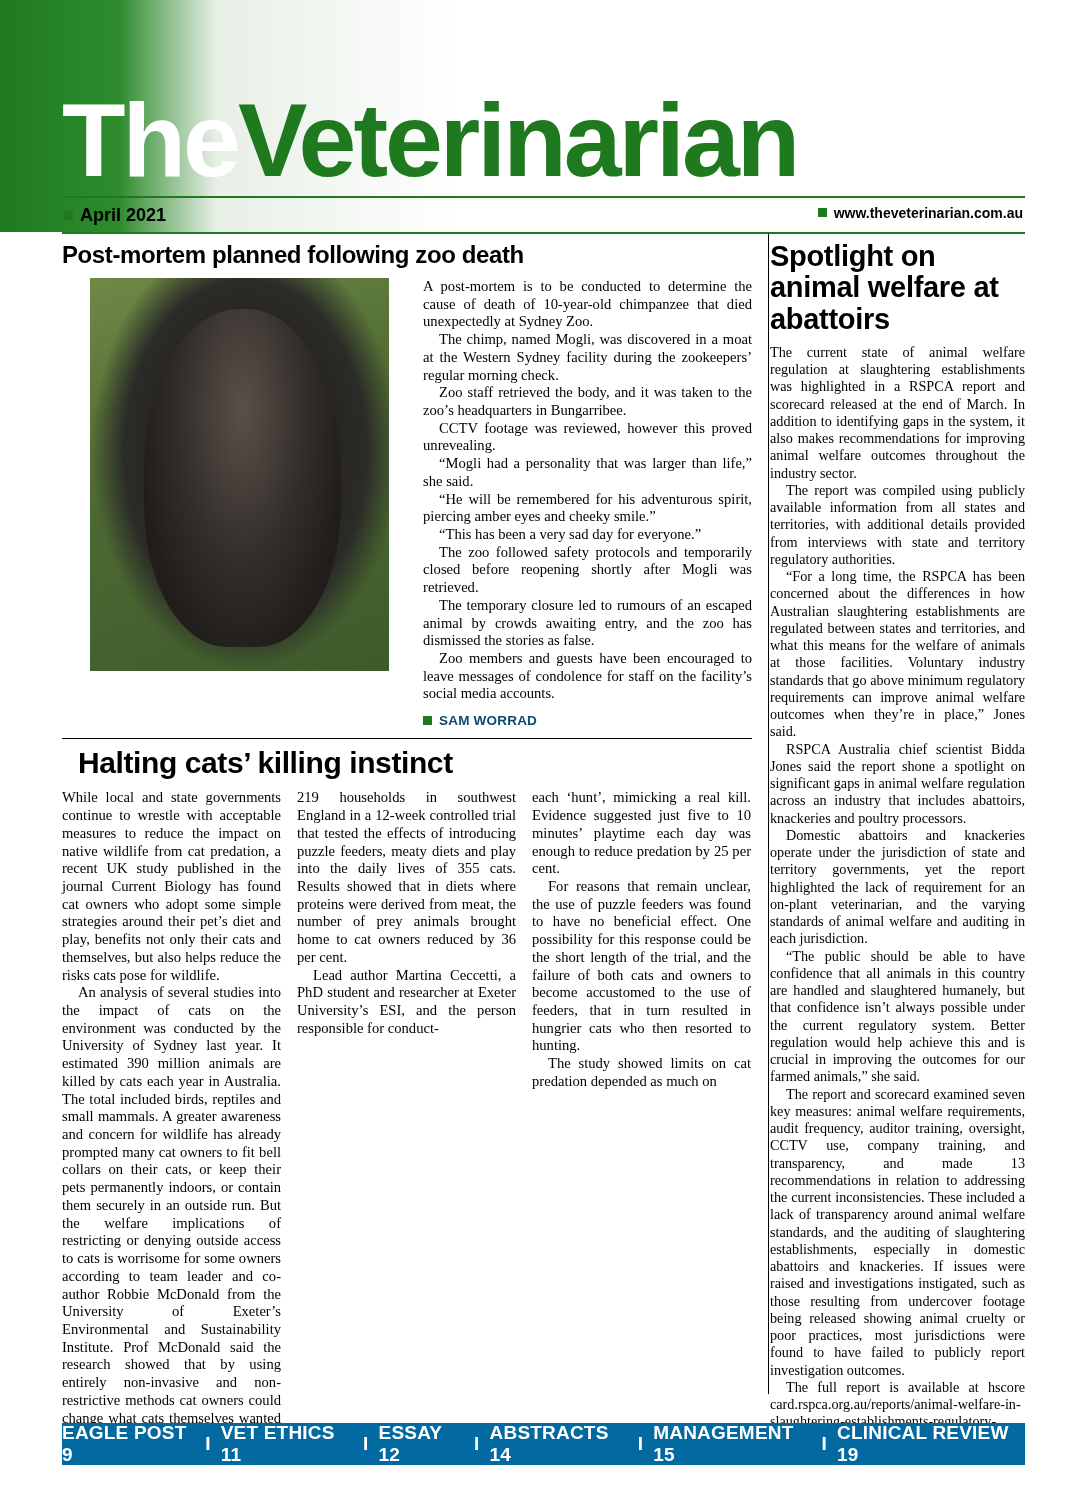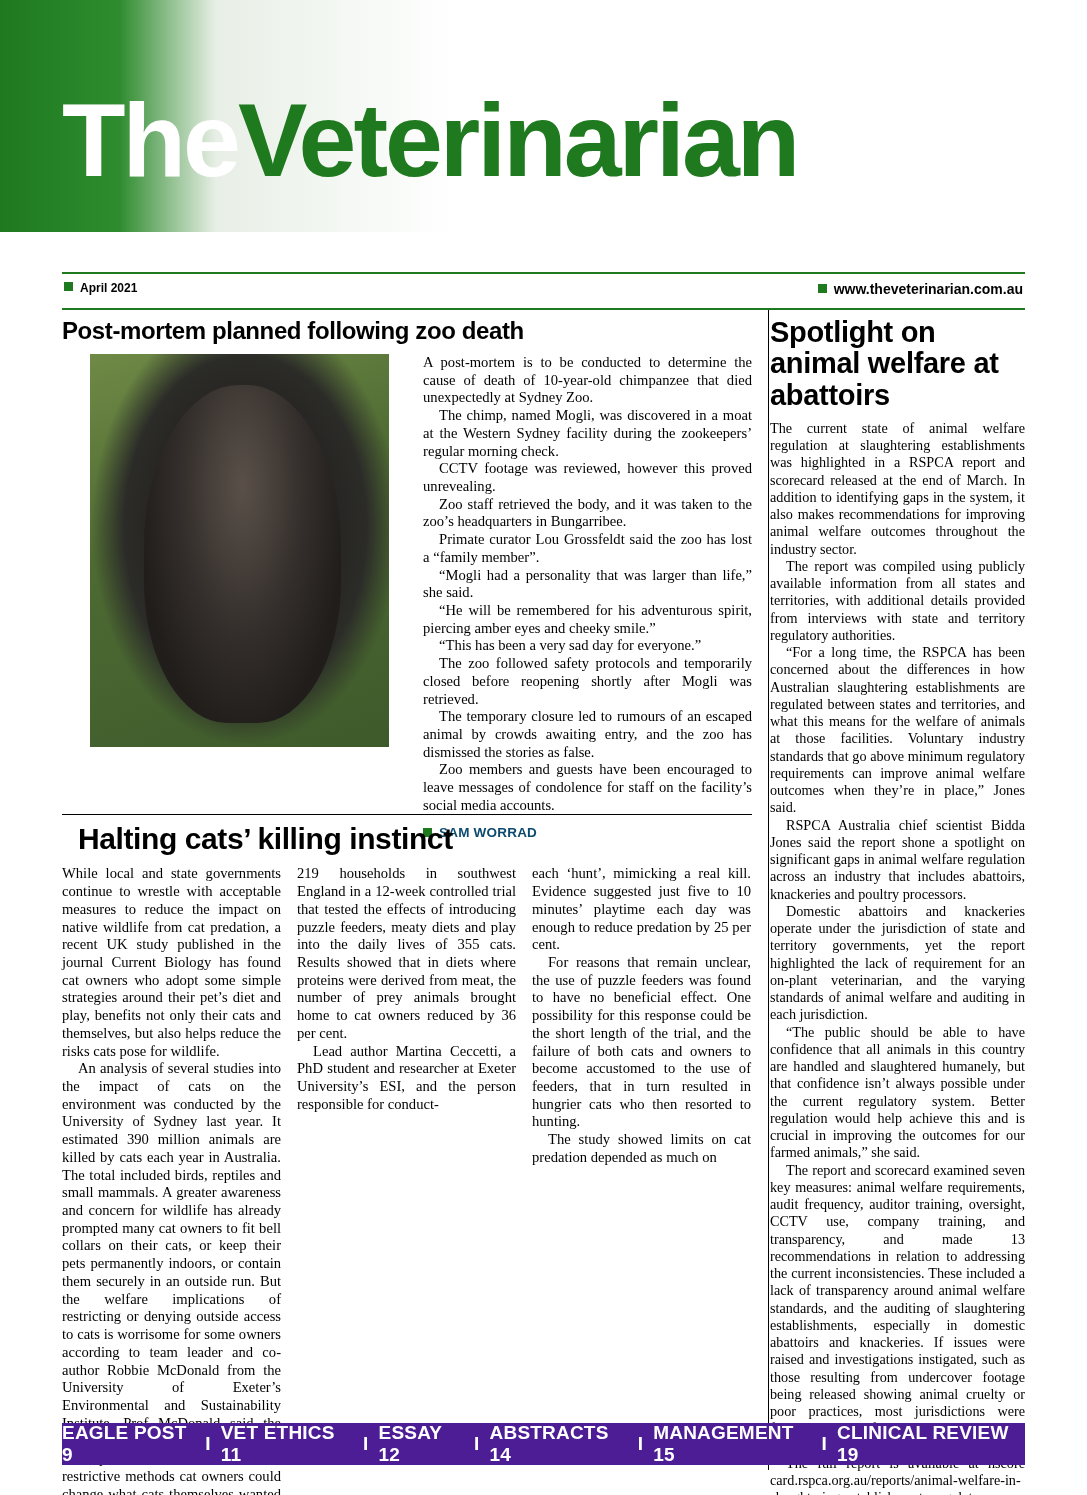--- a/index.html
+++ b/index.html
@@ -17,21 +17,21 @@
   .page {
     position: relative;
     width: 1087px;
     height: 1495px;
     box-sizing: border-box;
   }
 
   
   .masthead {
     position: relative;
-    height: 272px;
+    height: 196px;
     background: #ffffff;
   }
   .masthead-block {
     position: absolute;
     left: 0; top: 0;
     width: 216px; height: 232px;
     background: linear-gradient(to right, #1f7a1f 0%, #2e8b2e 55%, #e8efe6 100%);
   }
   .masthead-gradient {
     position: absolute;
@@ -64,21 +64,21 @@
     border-top: 2px solid #1f7a1f;
     border-bottom: 2.5px solid #1f7a1f;
     margin: 0 62px 0 62px;
   }
   .inforow .left {
     position: absolute;
     left: 2px;
     top: 7px;
     font-family: "Liberation Sans", sans-serif;
     font-weight: bold;
-    font-size: 12px;
+    font-size: 18px;
   }
   .inforow .right {
     position: absolute;
     right: 2px;
     top: 7px;
     font-family: "Liberation Sans", sans-serif;
     font-weight: bold;
     font-size: 14px;
   }
   .sq {
@@ -226,21 +226,21 @@
   }
   .right-text p.first { text-indent: 0; }
 
   
   .footer {
     position: absolute;
     left: 62px;
     bottom: 30px;
     width: 963px;
     height: 42px;
-    background: #4c1d95;
+    background: #0369a1;
     color: #ffffff;
     font-family: "Liberation Sans", sans-serif;
     font-weight: bold;
     font-size: 19px;
     display: flex;
     align-items: center;
     justify-content: center;
     letter-spacing: 0.2px;
   }
   .footer .sep { padding: 0 10px; font-weight: bold; }
@@ -272,23 +272,22 @@
     <div class="left-col">
 
       <div class="story1">
         <h1 class="headline">Post-mortem planned following zoo death</h1>
         <div class="story1-body">
           <div class="photo photo-chimp"></div>
           <div class="story1-col">
             <div class="col-text">
               <p class="first">A post-mortem is to be conducted to determine the cause of death of 10-year-old chimpanzee that died unexpectedly at Sydney Zoo.</p>
               <p>The chimp, named Mogli, was discovered in a moat at the Western Sydney facility during the zookeepers’ regular morning check.</p>
+              <p>Zoo staff retrieved the body, and it was taken to the zoo’s headquarters in Bungarribee.</p>
               <p>CCTV footage was reviewed, however this proved unrevealing.</p>
-              <p>Zoo staff retrieved the body, and it was taken to the zoo’s headquarters in Bungarribee.</p>
-              <p>Primate curator Lou Grossfeldt said the zoo has lost a “family member”.</p>
               <p>“Mogli had a personality that was larger than life,” she said.</p>
               <p>“He will be remembered for his adventurous spirit, piercing amber eyes and cheeky smile.”</p>
               <p>“This has been a very sad day for everyone.”</p>
               <p>The zoo followed safety protocols and temporarily closed before reopening shortly after Mogli was retrieved.</p>
               <p>The temporary closure led to rumours of an escaped animal by crowds awaiting entry, and the zoo has dismissed the stories as false.</p>
               <p>Zoo members and guests have been encouraged to leave messages of condolence for staff on the facility’s social media accounts.</p>
             </div>
             <div class="byline">
               <span class="sq"></span><span>SAM WORRAD</span>
             </div>

